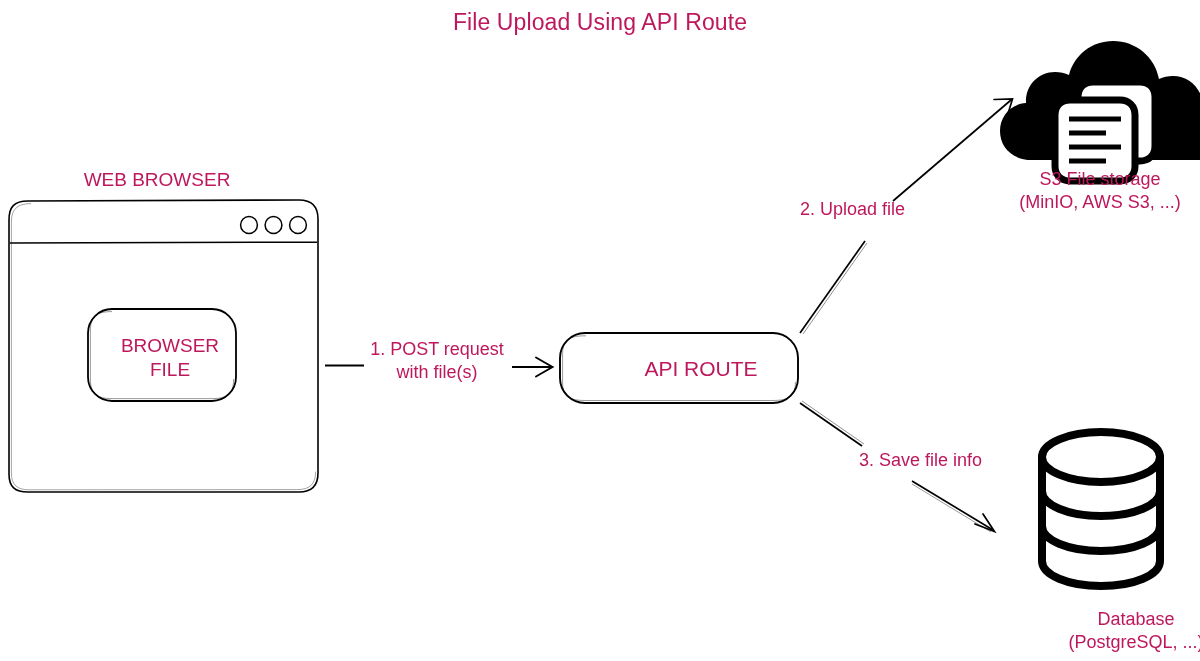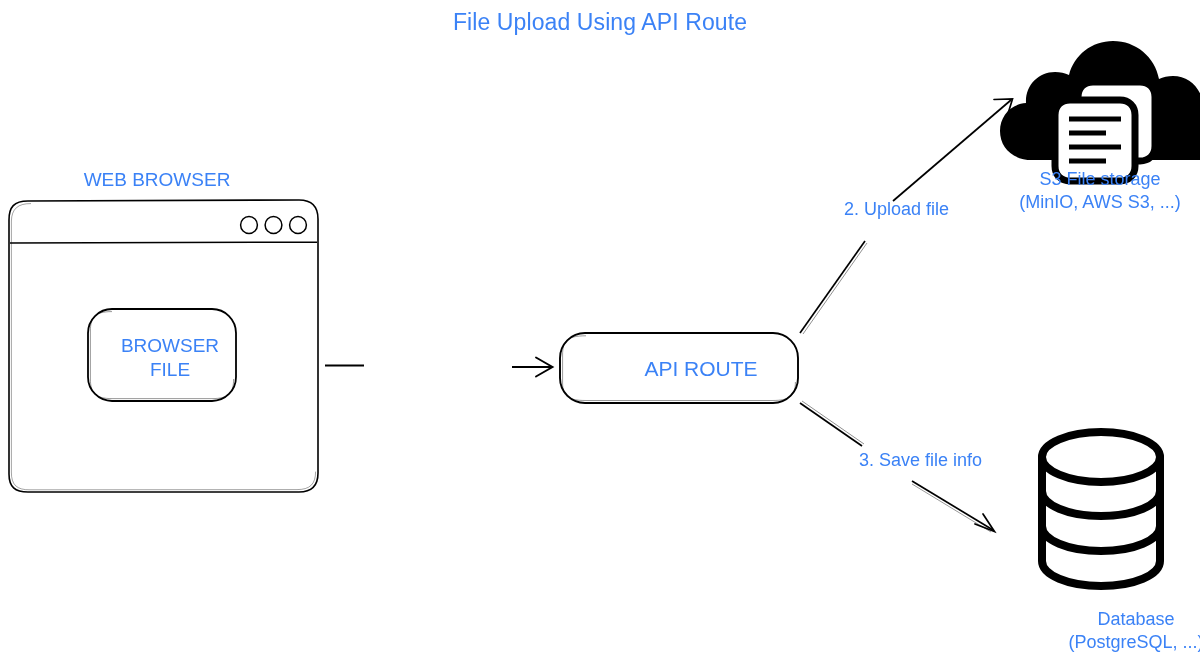--- a/index.html
+++ b/index.html
@@ -24,21 +24,21 @@
     left: 0;
     top: 0;
     width: 1200px;
     height: 661px;
   }
   .lbl {
     position: absolute;
     white-space: pre;
     text-align: center;
     line-height: 1.28;
-    color: #3b82f6;
+    color: #be185d;
   }
   #diagram-title {
     left: 0;
     top: 8px;
     width: 1200px;
     font-size: 23px;
     letter-spacing: 0.1px;
   }
   #browser-caption {
     left: 2px;
@@ -58,21 +58,21 @@
     width: 282px;
     font-size: 21px;
   }
   #edge1-label {
     left: 352px;
     top: 338px;
     width: 170px;
     font-size: 18px;
   }
   #edge2-label {
-    left: 844px;
+    left: 800px;
     top: 198px;
     width: 150px;
     font-size: 18px;
     text-align: left;
   }
   #edge3-label {
     left: 822px;
     top: 449px;
     width: 160px;
     font-size: 18px;
@@ -199,20 +199,22 @@
 
   <div class="lbl" id="diagram-title">File Upload Using API Route</div>
 
   <div class="lbl" id="browser-caption">WEB BROWSER</div>
 
   <div class="lbl" id="upload-button-label">BROWSER
 FILE</div>
 
   <div class="lbl" id="api-route-label">API ROUTE</div>
 
+  <div class="lbl" id="edge1-label">1. POST request
+with file(s)</div>
 
   <div class="lbl" id="edge2-label">2. Upload file</div>
 
   <div class="lbl" id="edge3-label">3. Save file info</div>
 
   <div class="lbl" id="s3-caption">S3 File storage
 (MinIO, AWS S3, ...)</div>
 
   <div class="lbl" id="db-caption">Database
 (PostgreSQL, ...)</div>

